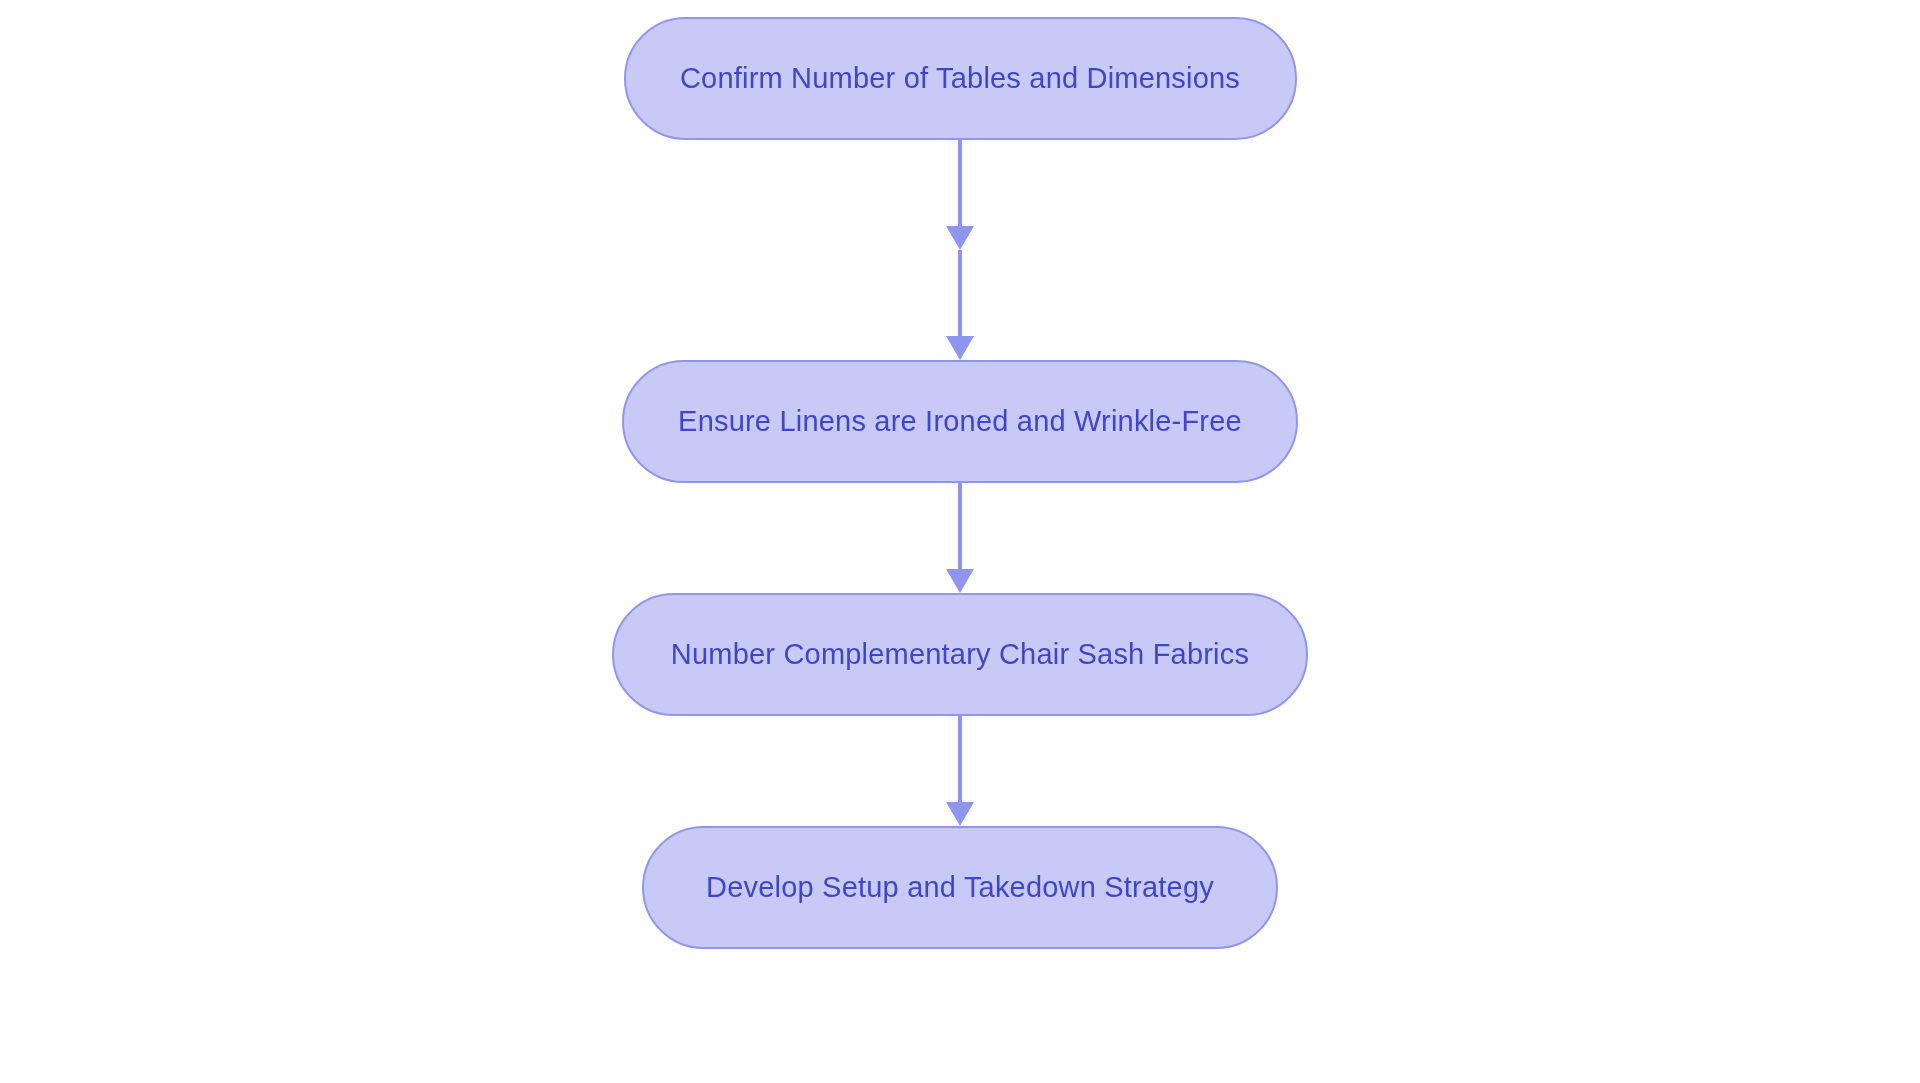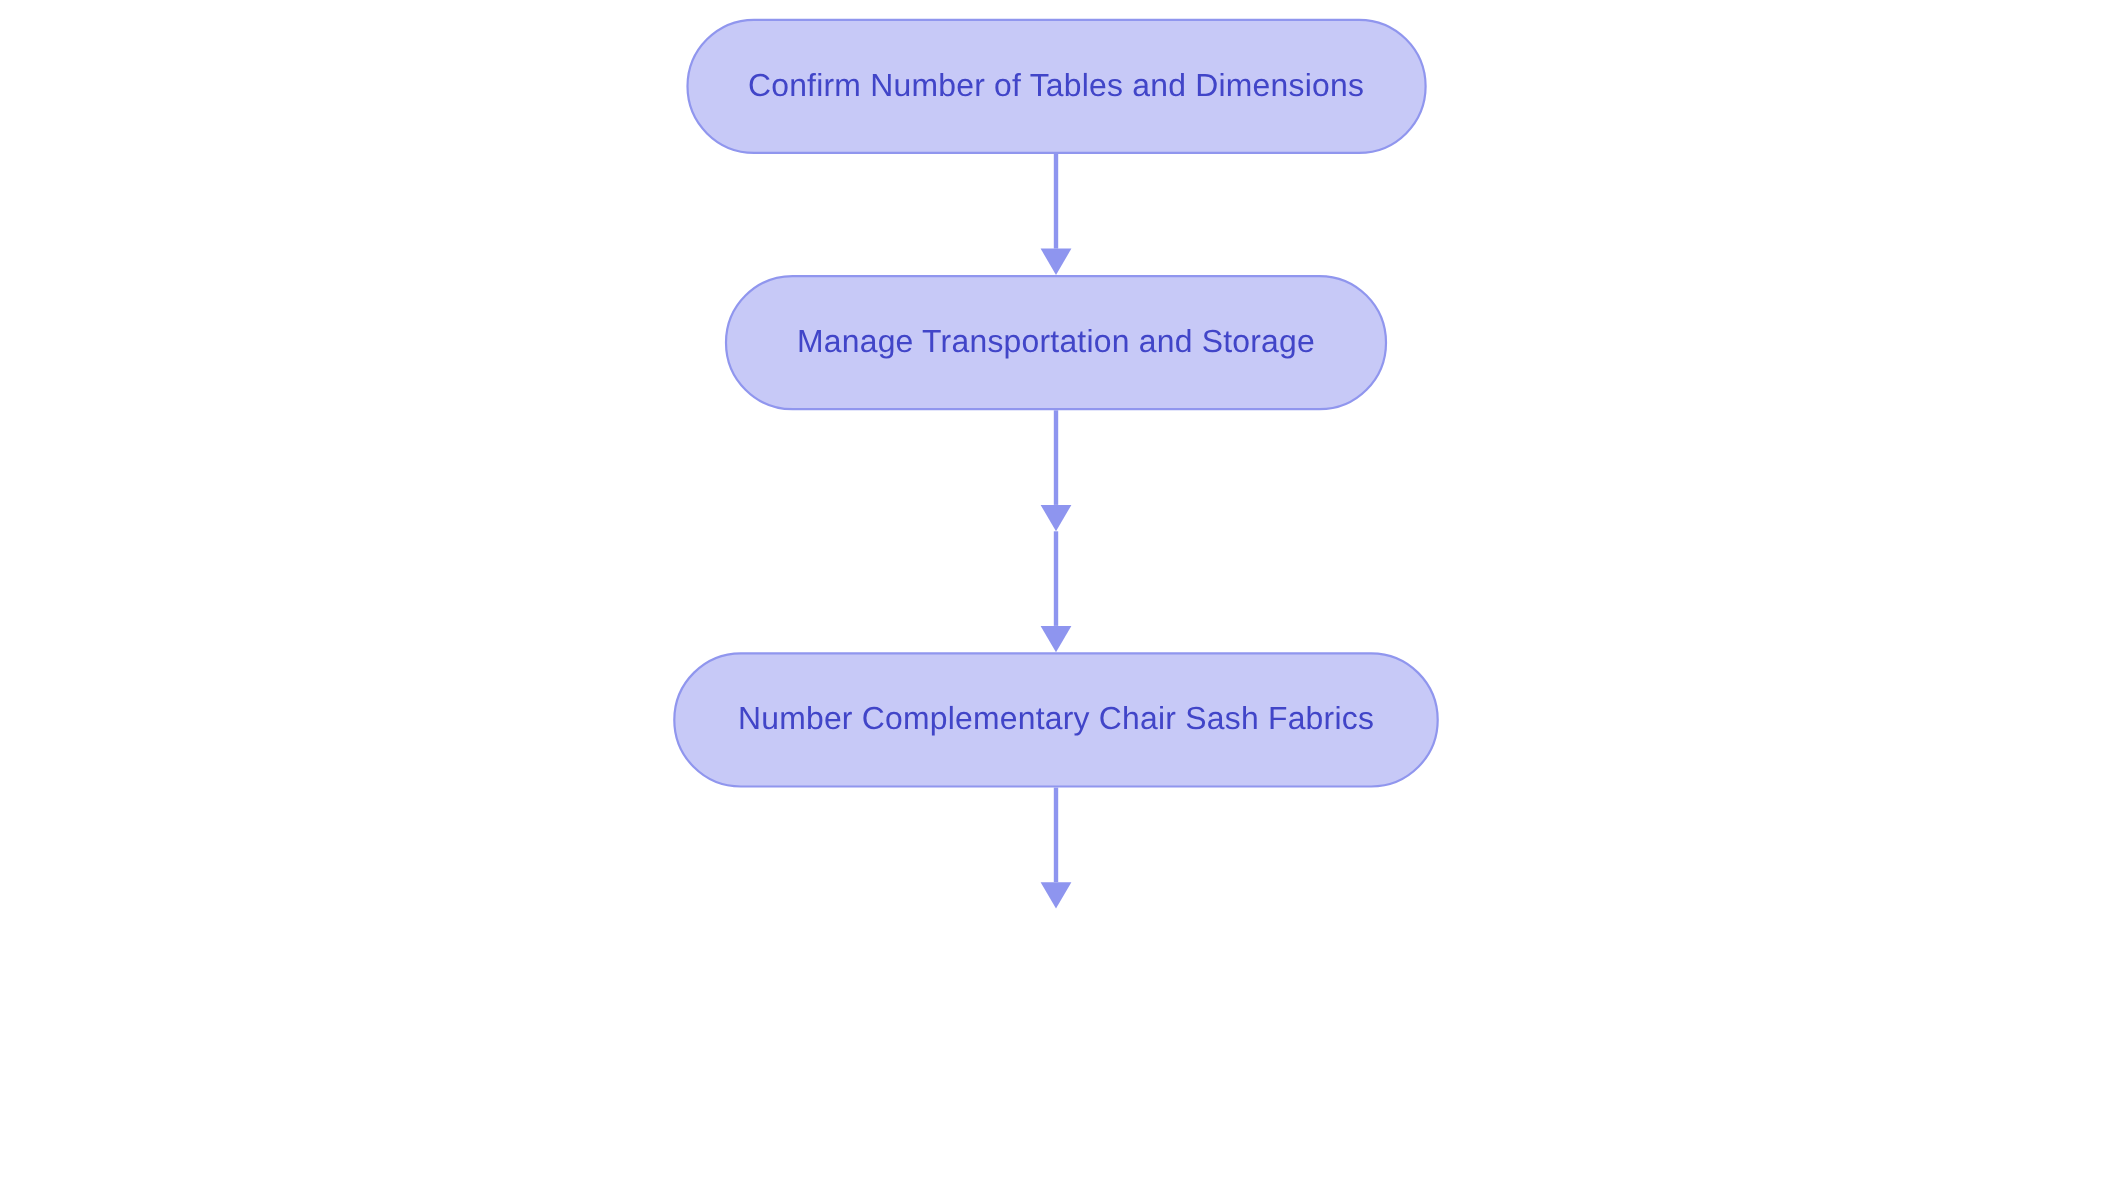--- a/index.html
+++ b/index.html
@@ -57,27 +57,28 @@
 </style>
 </head>
 <body style="background: rgb(255, 255, 255);">
 
 <div class="flowchart" id="flowchart-root">
     <div class="flow-node" style="width: 673px;">Confirm Number of Tables and Dimensions</div>
     <div class="flow-arrow">
       <div class="shaft"></div>
       <div class="head"></div>
     </div>
-    <div class="flow-node" style="width: 602px;">Manage Transportation and Storage</div>
     <div class="flow-arrow">
       <div class="shaft"></div>
       <div class="head"></div>
     </div>
+    <div class="flow-node" style="width: 676px;">Ensure Linens are Ironed and Wrinkle-Free</div>
     <div class="flow-arrow">
       <div class="shaft"></div>
       <div class="head"></div>
     </div>
     <div class="flow-node" style="width: 696px;">Number Complementary Chair Sash Fabrics</div>
     <div class="flow-arrow">
       <div class="shaft"></div>
       <div class="head"></div>
     </div>
+    <div class="flow-node" style="width: 636px;">Develop Setup and Takedown Strategy</div>
   </div>
 
 </body></html>

